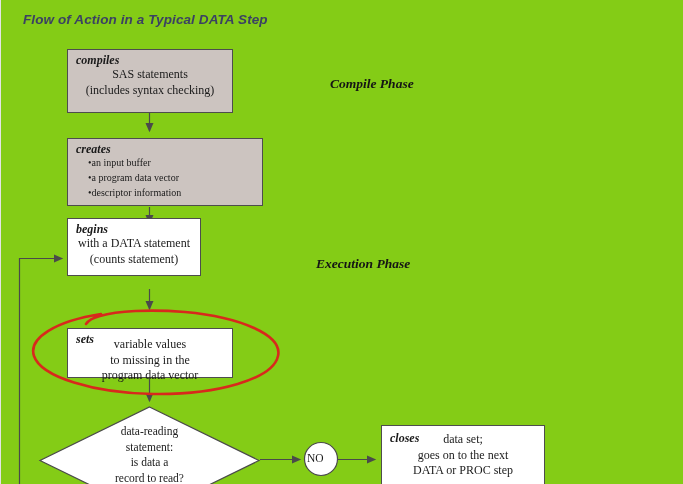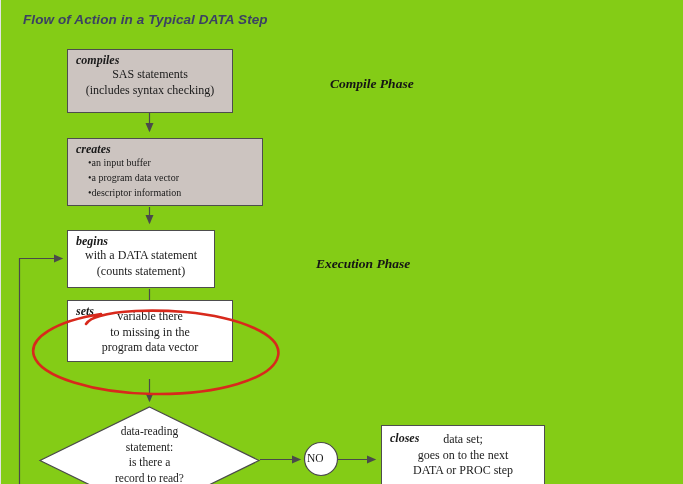--- a/index.html
+++ b/index.html
@@ -89,50 +89,50 @@
 
   <div class="box gray" style="left:66px; top:138px; width:196px; height:68px;">
     <span class="kw">creates</span>
     <div class="bullets">
       <div>an input buffer</div>
       <div>a program data vector</div>
       <div>descriptor information</div>
     </div>
   </div>
 
-  <div class="box" style="left:66px; top:230px; width:148px; height:58px;">
+  <div class="box" style="left:66px; top:218px; width:134px; height:58px;">
     <span class="kw">begins</span>
     <div class="lines" style="top:17px;">
       <div>with a DATA statement</div>
       <div>(counts statement)</div>
     </div>
   </div>
 
-  <div class="box" style="left:66px; top:300px; width:166px; height:62px;">
+  <div class="box" style="left:66px; top:328px; width:166px; height:50px;">
     <span class="kw">sets</span>
     <div class="lines" style="top:8px;">
-      <div>variable there</div>
+      <div>variable values</div>
       <div>to missing in the</div>
       <div>program data vector</div>
     </div>
   </div>
 
   <div class="box" style="left:380px; top:425px; width:164px; height:64px;">
     <span class="kw" style="top:5px;">closes</span>
     <div class="lines" style="top:6px;">
       <div>data set;</div>
       <div>goes on to the next</div>
       <div>DATA or PROC step</div>
     </div>
   </div>
 
   <div class="decision-text">
     <div>data-reading</div>
     <div>statement:</div>
-    <div>is there a</div>
+    <div>is data a</div>
     <div>record to read?</div>
   </div>
 
   <div class="no-label">NO</div>
 
   <svg class="layer" width="683" height="484" viewBox="0 0 683 484" style="pointer-events:none;">
     <path class="annotation" d="M 100 314
          C 55 321, 27 338, 33 356
          C 40 377, 93 393, 152 394
          C 216 395, 272 379, 277 356

